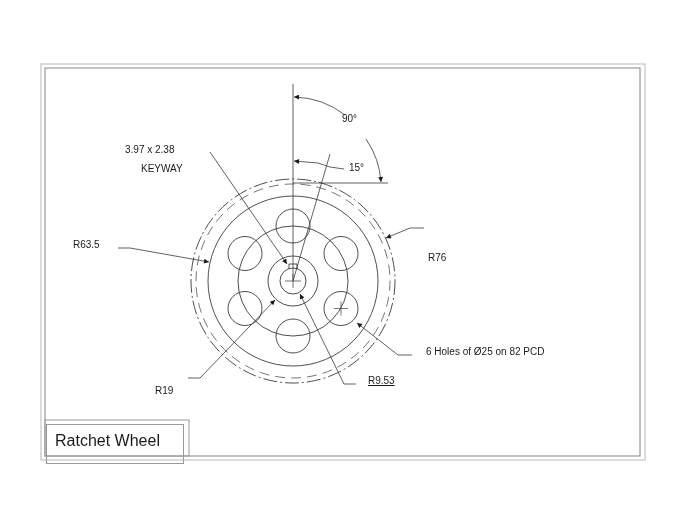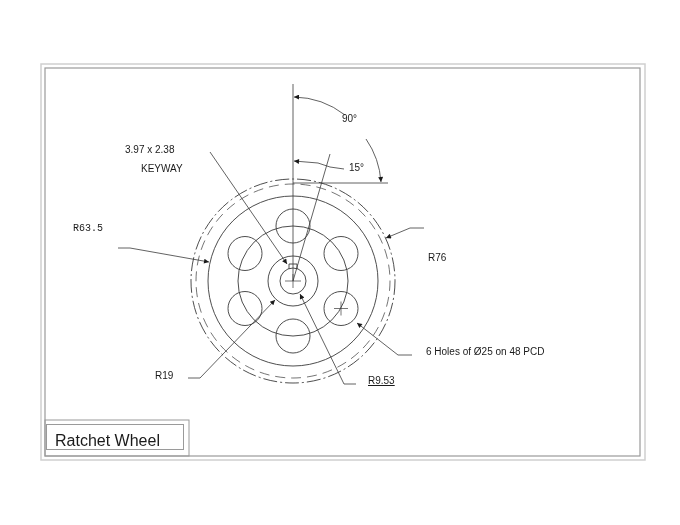--- a/index.html
+++ b/index.html
@@ -1,19 +1,19 @@
 <!DOCTYPE html>
 <html><head>
 <meta charset="utf-8">
 <style>
   html, body { margin:0; padding:0; background:#ffffff; }
   body { width:680px; height:525px; position:relative; overflow:hidden; font-family:"Liberation Sans", sans-serif; }
   #sheet { position:absolute; left:0; top:0; width:680px; height:525px; }
   .lbl { position:absolute; font-family:"Liberation Sans", sans-serif; font-size:10px; color:#1a1a1a; white-space:nowrap; line-height:1;text-align:center; }
-  .title-box { position:absolute; left:46px; top:424px; width:138px; height:26px; box-sizing:border-box; border:1px solid #9a9a9a; }
+  .title-box { position:absolute; left:46px; top:424px; width:138px; height:40px; box-sizing:border-box; border:1px solid #9a9a9a; }
   .title-text { position:absolute; left:8px; top:7px; font-size:16px; color:#1a1a1a; font-family:"Liberation Sans", sans-serif; }
 </style>
 </head>
 <body>
 
 <svg id="sheet" width="680" height="525" viewBox="0 0 680 525" xmlns="http://www.w3.org/2000/svg">
   <defs>
     <marker id="arr" viewBox="0 0 10 10" refX="10" refY="5" markerWidth="9" markerHeight="5" orient="auto-start-reverse" markerUnits="userSpaceOnUse">
       <path d="M0,0 L10,5 L0,10 z" fill="#1a1a1a"></path>
     </marker>
@@ -71,20 +71,20 @@
 
     <polyline points="356,384 344,384 300,294" marker-end="url(#arr)"></polyline>
   </g>
 </svg>
 
 <div class="lbl" style="left:342px; top:114px;">90°</div>
 <div class="lbl" style="left:349px; top:163px;">15°</div>
 <div class="lbl" style="left:125px; top:145px;">3.97 x 2.38</div>
 <div class="lbl" style="left:141px; top:164px;">KEYWAY</div>
 <div class="lbl" style="left:428px; top:221px;margin-top:32px;">R76</div>
-<div class="lbl" style="left:73px; top:224px;font-family:Liberation Mono, monospace;">R63.5</div>
-<div class="lbl" style="left:426px; top:347px;">6 Holes of Ø25 on 48 PCD</div>
-<div class="lbl" style="left:155px; top:371px;">R19</div>
+<div class="lbl" style="left:73px; top:240px;">R63.5</div>
+<div class="lbl" style="left:426px; top:347px;">6 Holes of Ø25 on 82 PCD</div>
+<div class="lbl" style="left:155px; top:386px;">R19</div>
 <div class="lbl" style="left:368px; top:376px;text-decoration:underline;">R9.53</div>
 
 <div class="title-box">
   <span class="title-text">Ratchet Wheel</span>
 </div>
 
 </body></html>

